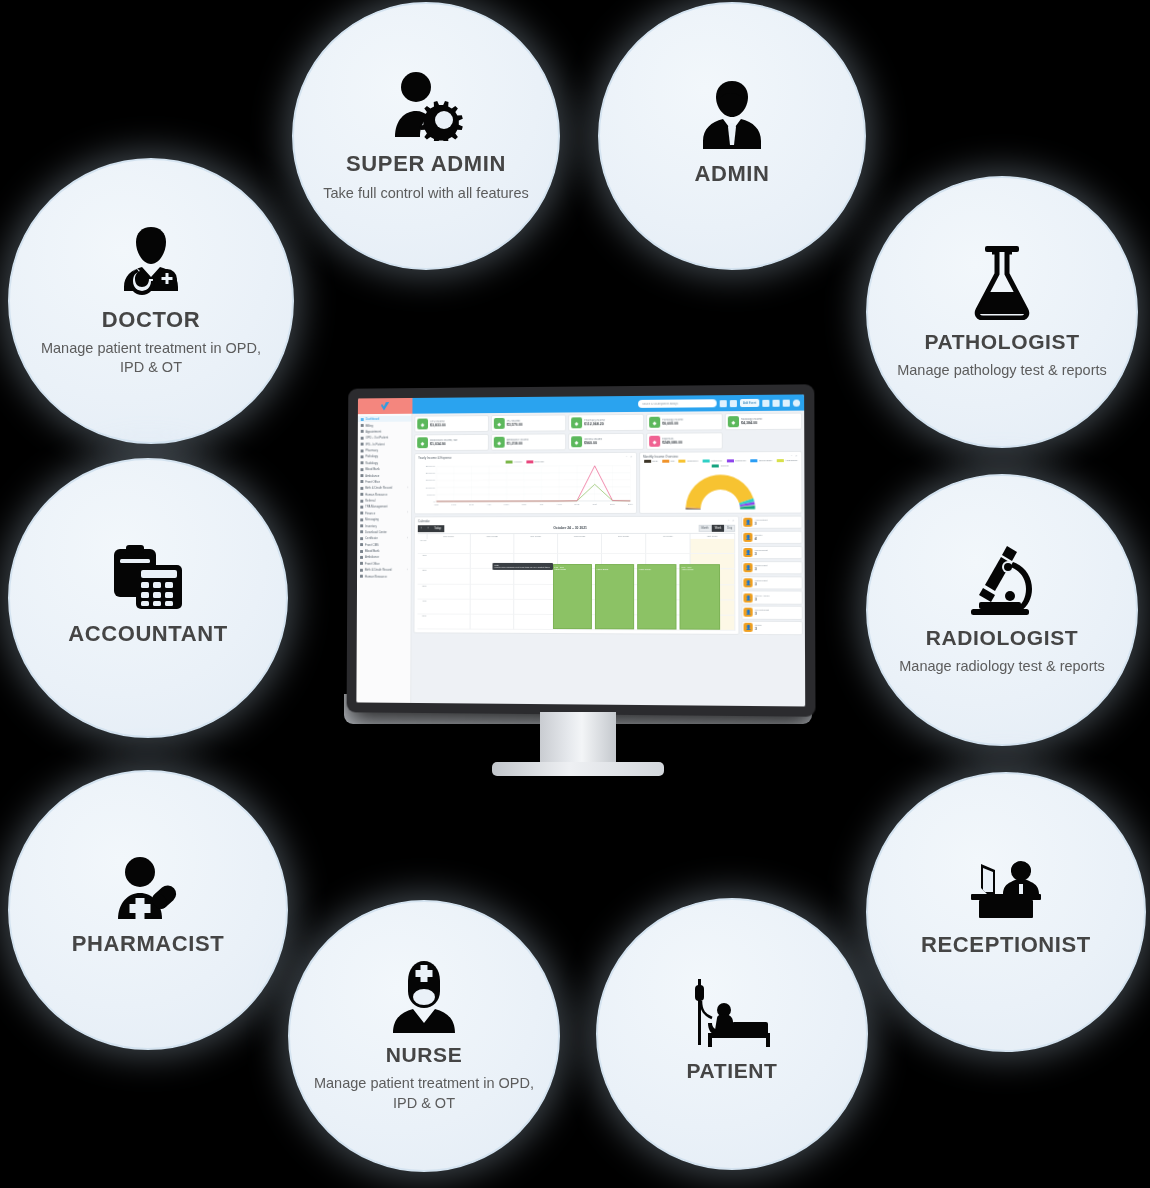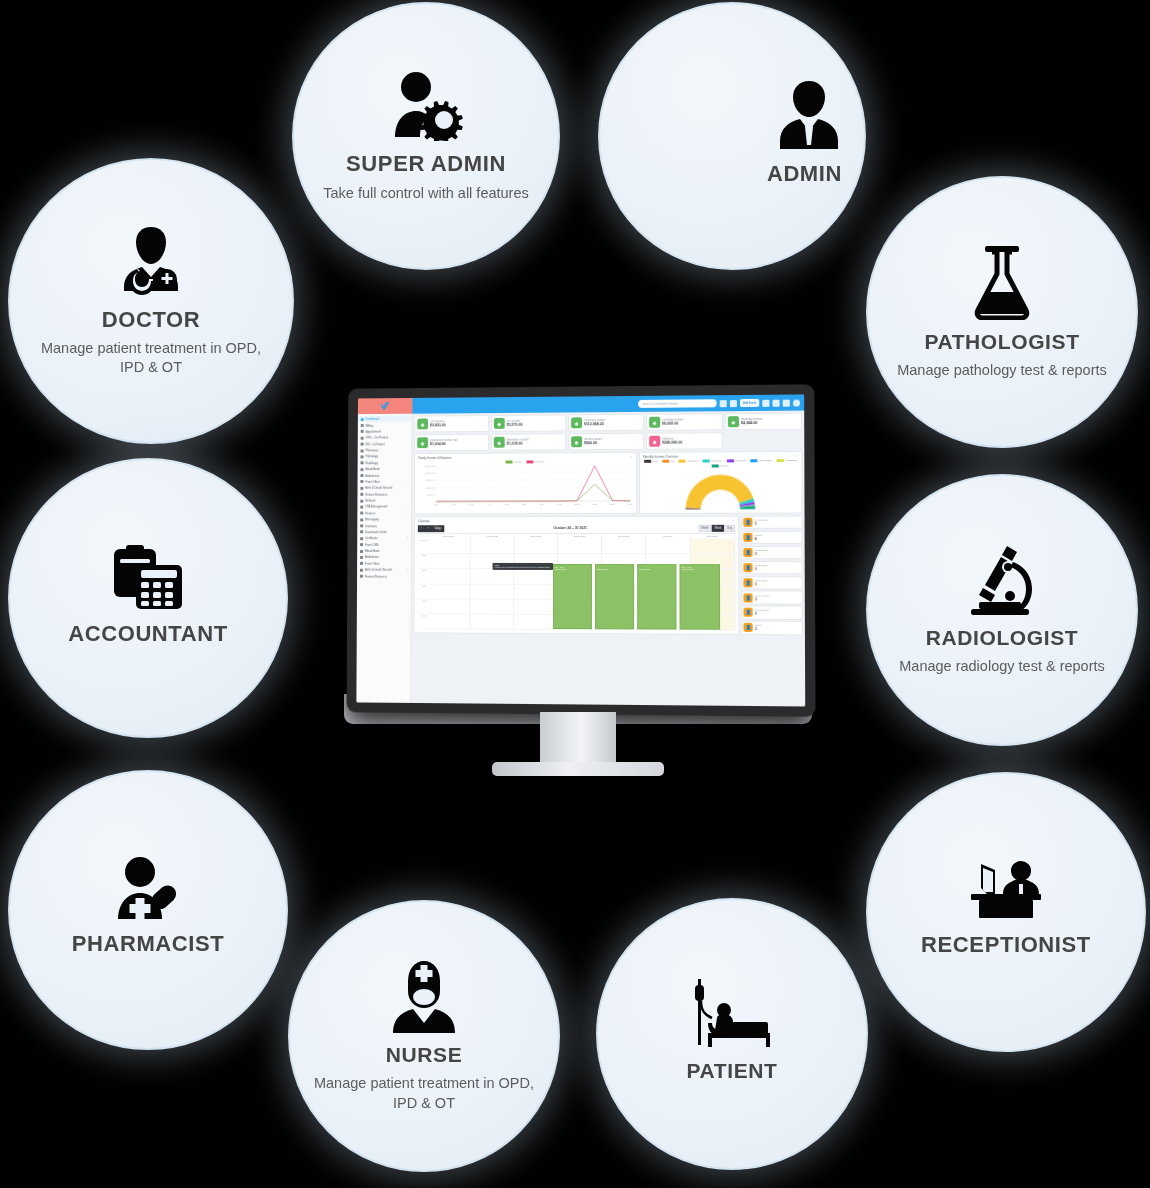--- a/index.html
+++ b/index.html
@@ -28,21 +28,21 @@
   }
   .bubble svg { display: block; fill: #050505; }
   .role-title {
     font-size: 21px; font-weight: bold; color: #454545;
     letter-spacing: .6px; line-height: 1.15; margin-bottom: 7px;
   }
   .role-desc { font-size: 14.5px; color: #5c5c5c; line-height: 1.32; }
 
   
   #b-superadmin { left: 292px; top: 2px;    width: 268px; height: 268px; }
-  #b-admin      { left: 598px; top: 2px;    width: 268px; height: 268px; align-items: flex-end; }
+  #b-admin      { left: 598px; top: 2px;    width: 268px; height: 268px; }
   #b-doctor     { left: 8px;   top: 158px;  width: 286px; height: 286px; }
   #b-pathologist{ left: 866px; top: 176px;  width: 272px; height: 272px; }
   #b-accountant { left: 8px;   top: 458px;  width: 280px; height: 280px; }
   #b-radiologist{ left: 866px; top: 474px;  width: 272px; height: 272px; }
   #b-pharmacist { left: 8px;   top: 770px;  width: 280px; height: 280px; }
   #b-receptionist{left: 866px; top: 772px;  width: 280px; height: 280px; }
   #b-nurse      { left: 288px; top: 900px;  width: 272px; height: 272px; }
   #b-patient    { left: 596px; top: 898px;  width: 272px; height: 272px; }
 
   #b-superadmin .role-title, #b-admin .role-title { font-size: 22px; }

